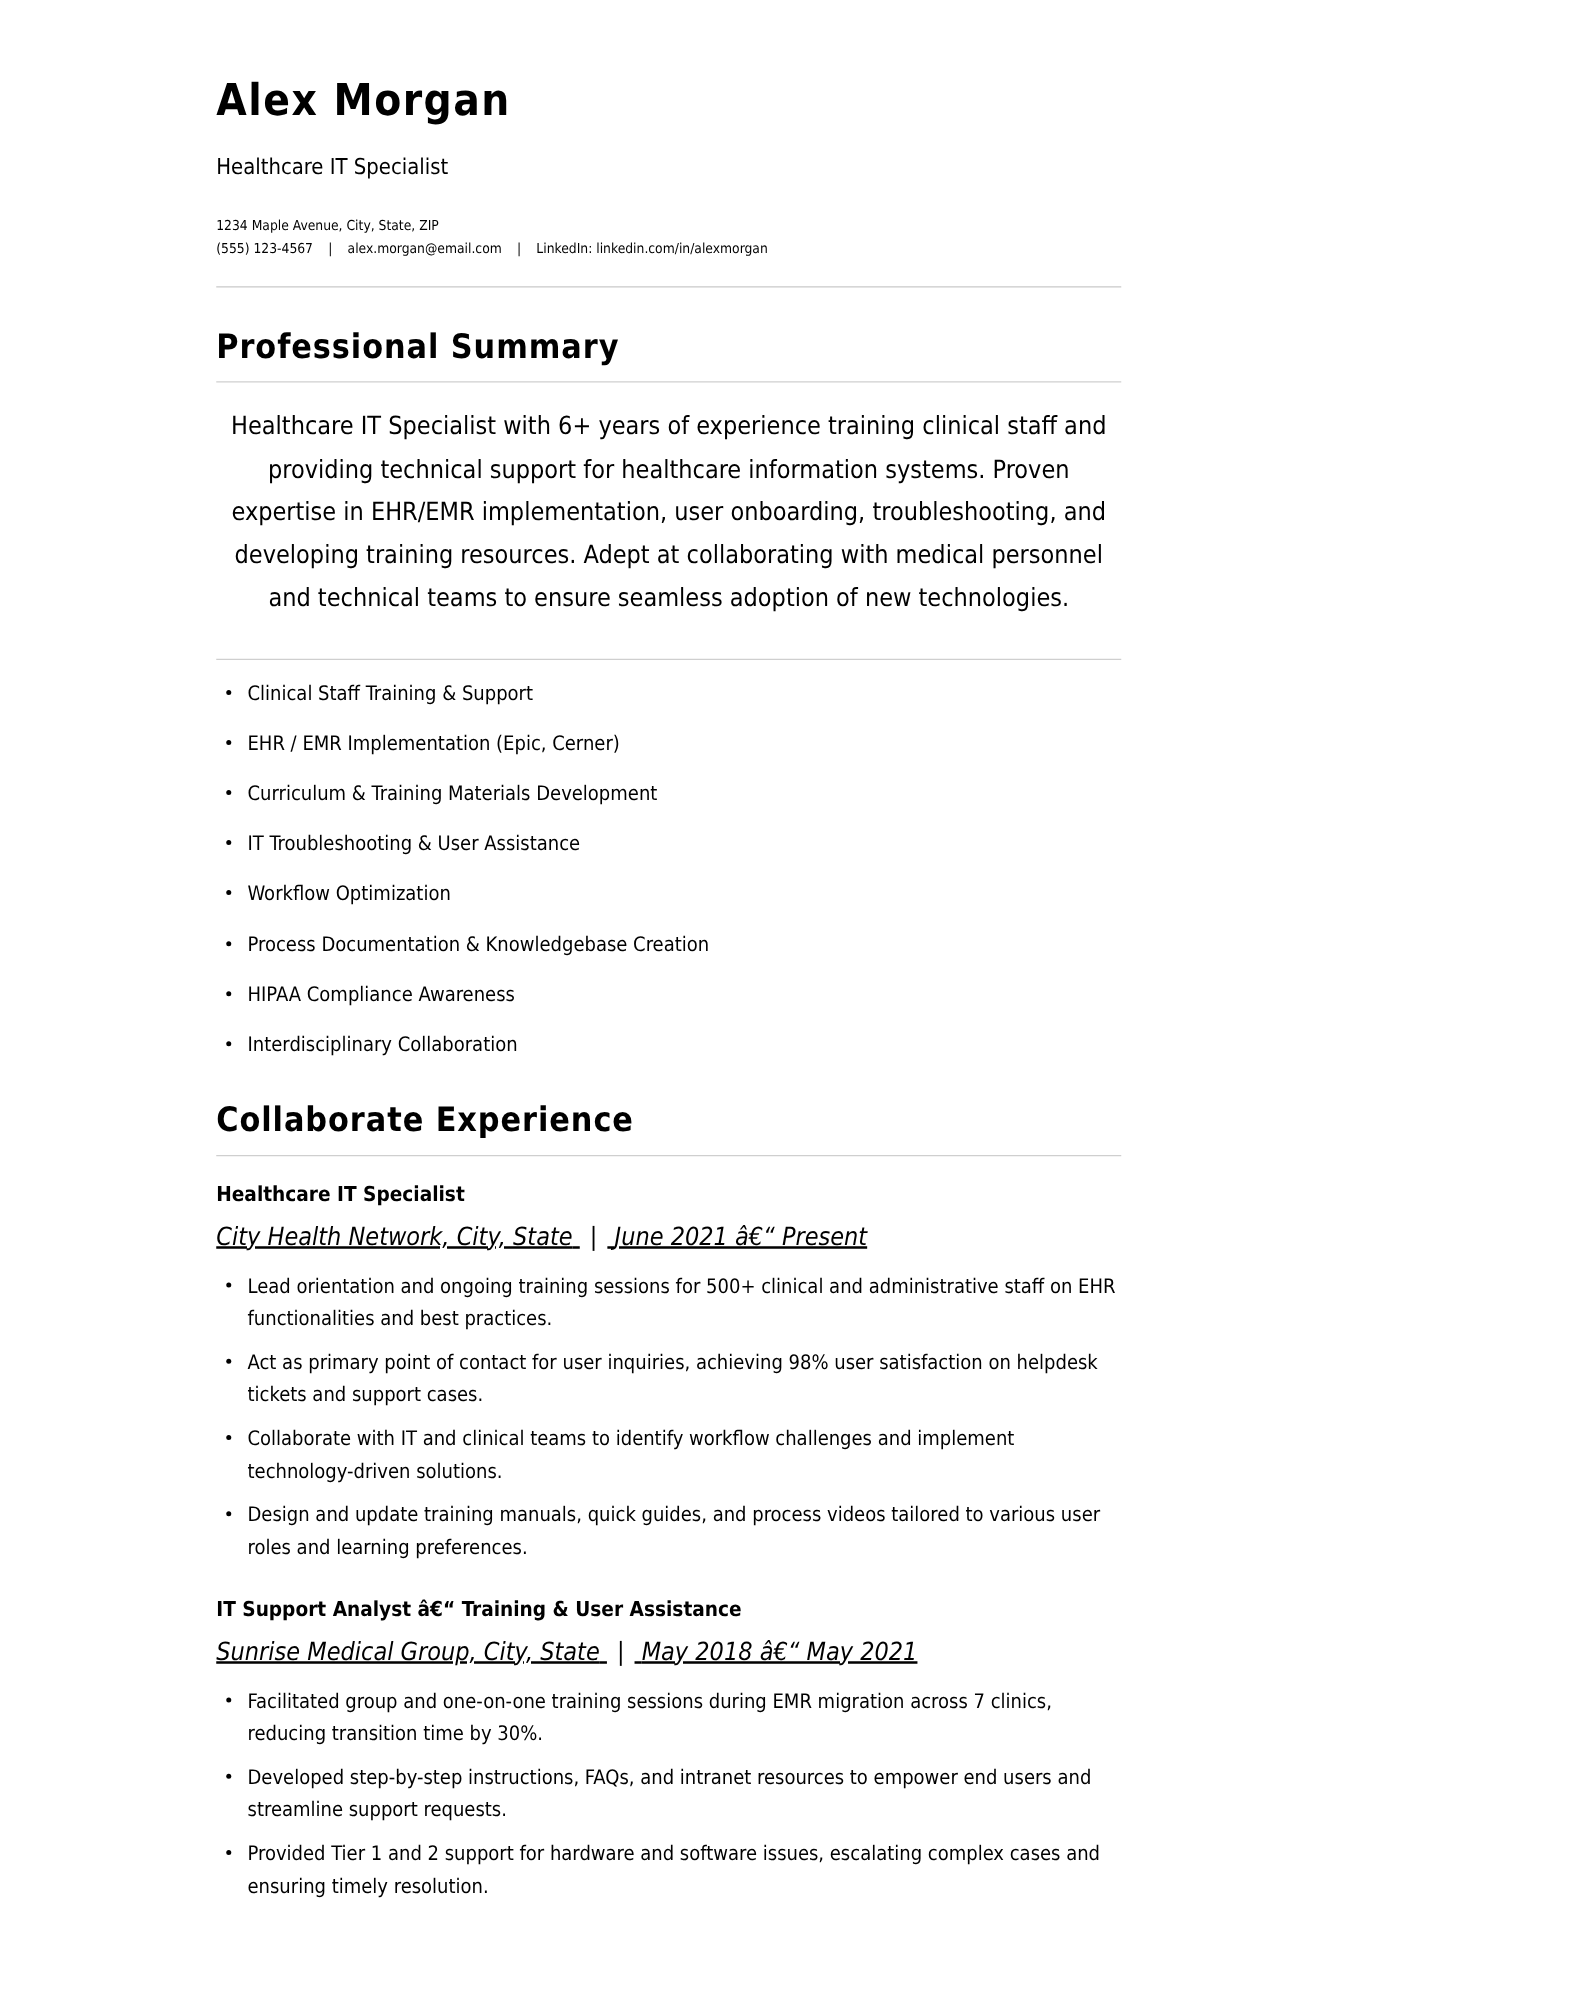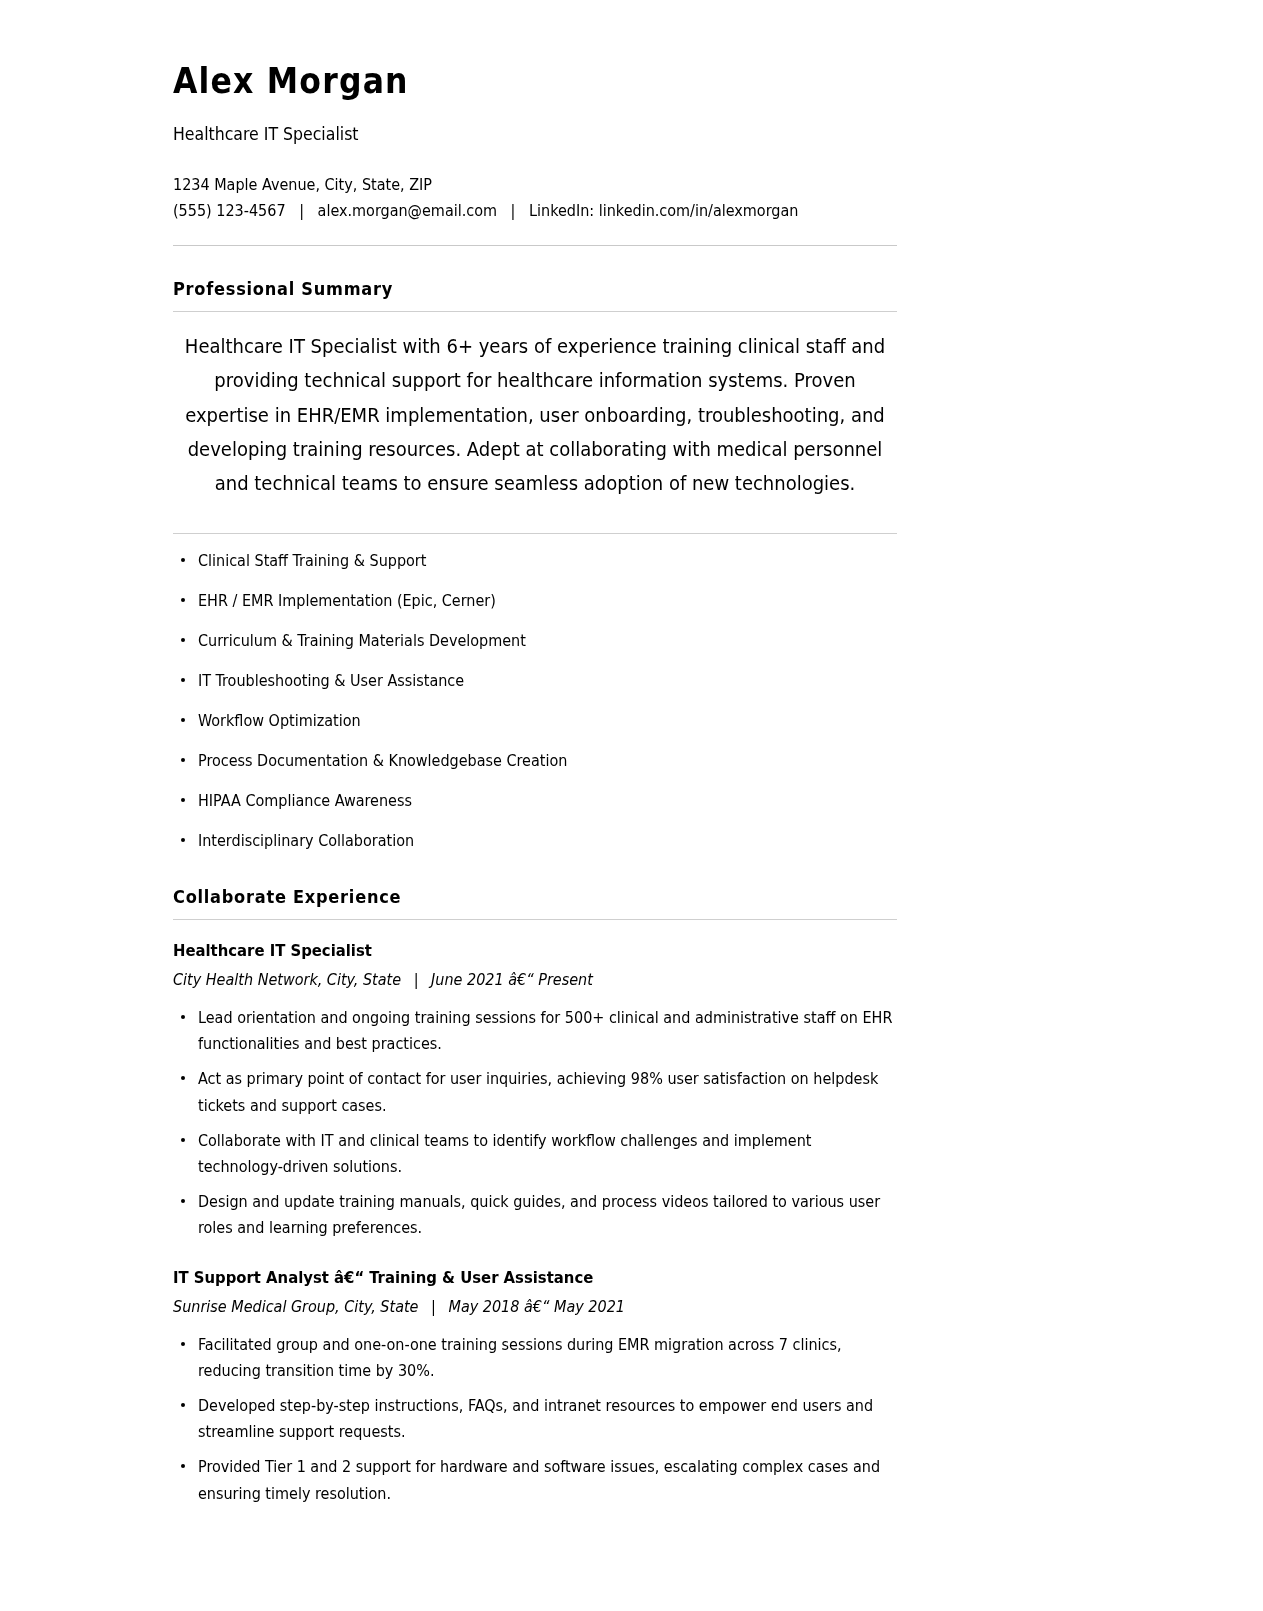--- a/index.html
+++ b/index.html
@@ -33,41 +33,41 @@
   .resume-title {
     font-size: 17.5px;
     font-weight: normal;
     margin: 19px 0 0 0;
     line-height: 1.3;
   }
   .contact-block {
     margin-top: 26px;
   }
   .contact-line {
-    font-size: 16px;
+    font-size: 11px;
     line-height: 1.65;
     white-space: nowrap;
   }
   .contact-sep {
     display: inline-block;
     padding: 0 9px;
   }
   .header-rule {
     border: 0;
     border-top: 1px solid #c9c9c9;
     margin: 21px 0 0 0;
     width: 100%;
   }
 
   
   .section {
     margin-top: 32px;
   }
   .section-heading {
-    font-size: 18px;
+    font-size: 27px;
     font-weight: bold;
     letter-spacing: 0.75px;
     margin: 0;
     line-height: 1.2;
   }
   .section-rule {
     border: 0;
     border-top: 1px solid #cfcfcf;
     margin: 11px 0 0 0;
     width: 100%;
@@ -122,24 +122,25 @@
   .job:first-child {
     margin-top: 17px;
   }
   .job-title {
     font-size: 16.5px;
     font-weight: bold;
     margin: 0;
     line-height: 1.3;
   }
   .job-meta {
-    font-size: 16px;
+    font-size: 20px;
     font-style: italic;
     margin: 9px 0 0 0;
     line-height: 1.3;
+    text-decoration: underline;
   }
   .job-meta .meta-sep {
     display: inline-block;
     padding: 0 8px;
     font-style: italic;
   }
   .job + .job {
     margin-top: 26px;
   }
 </style>

